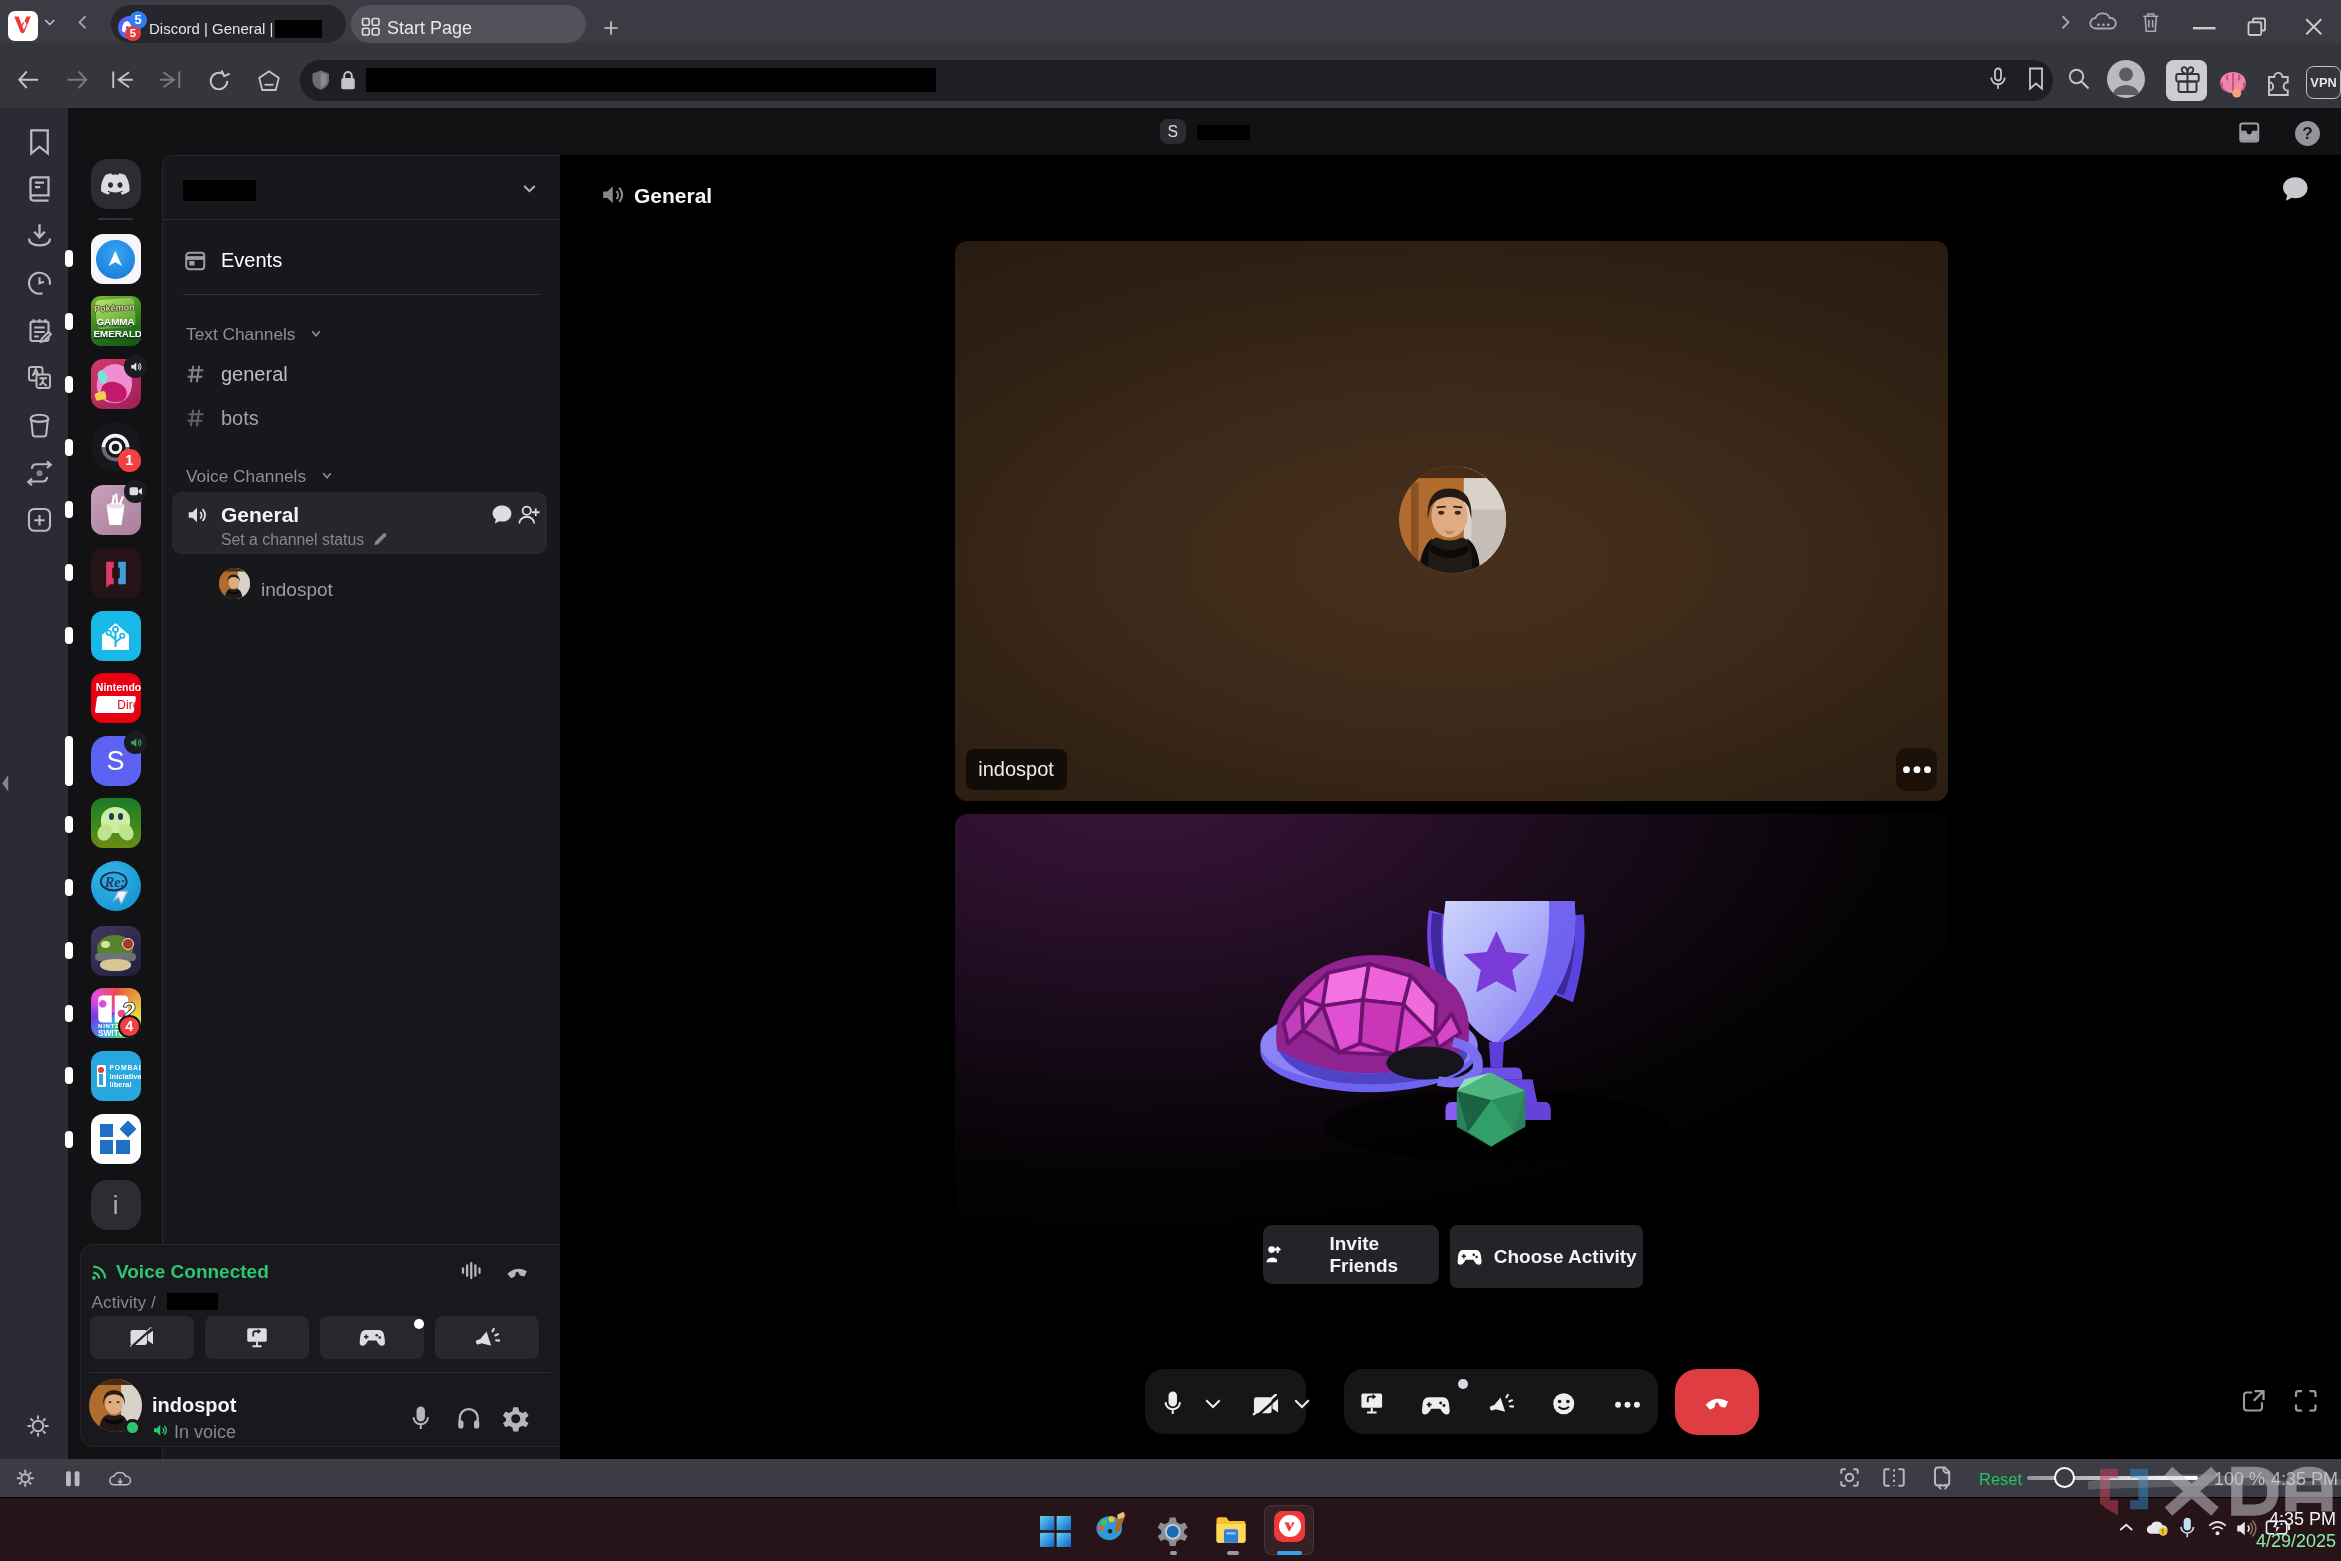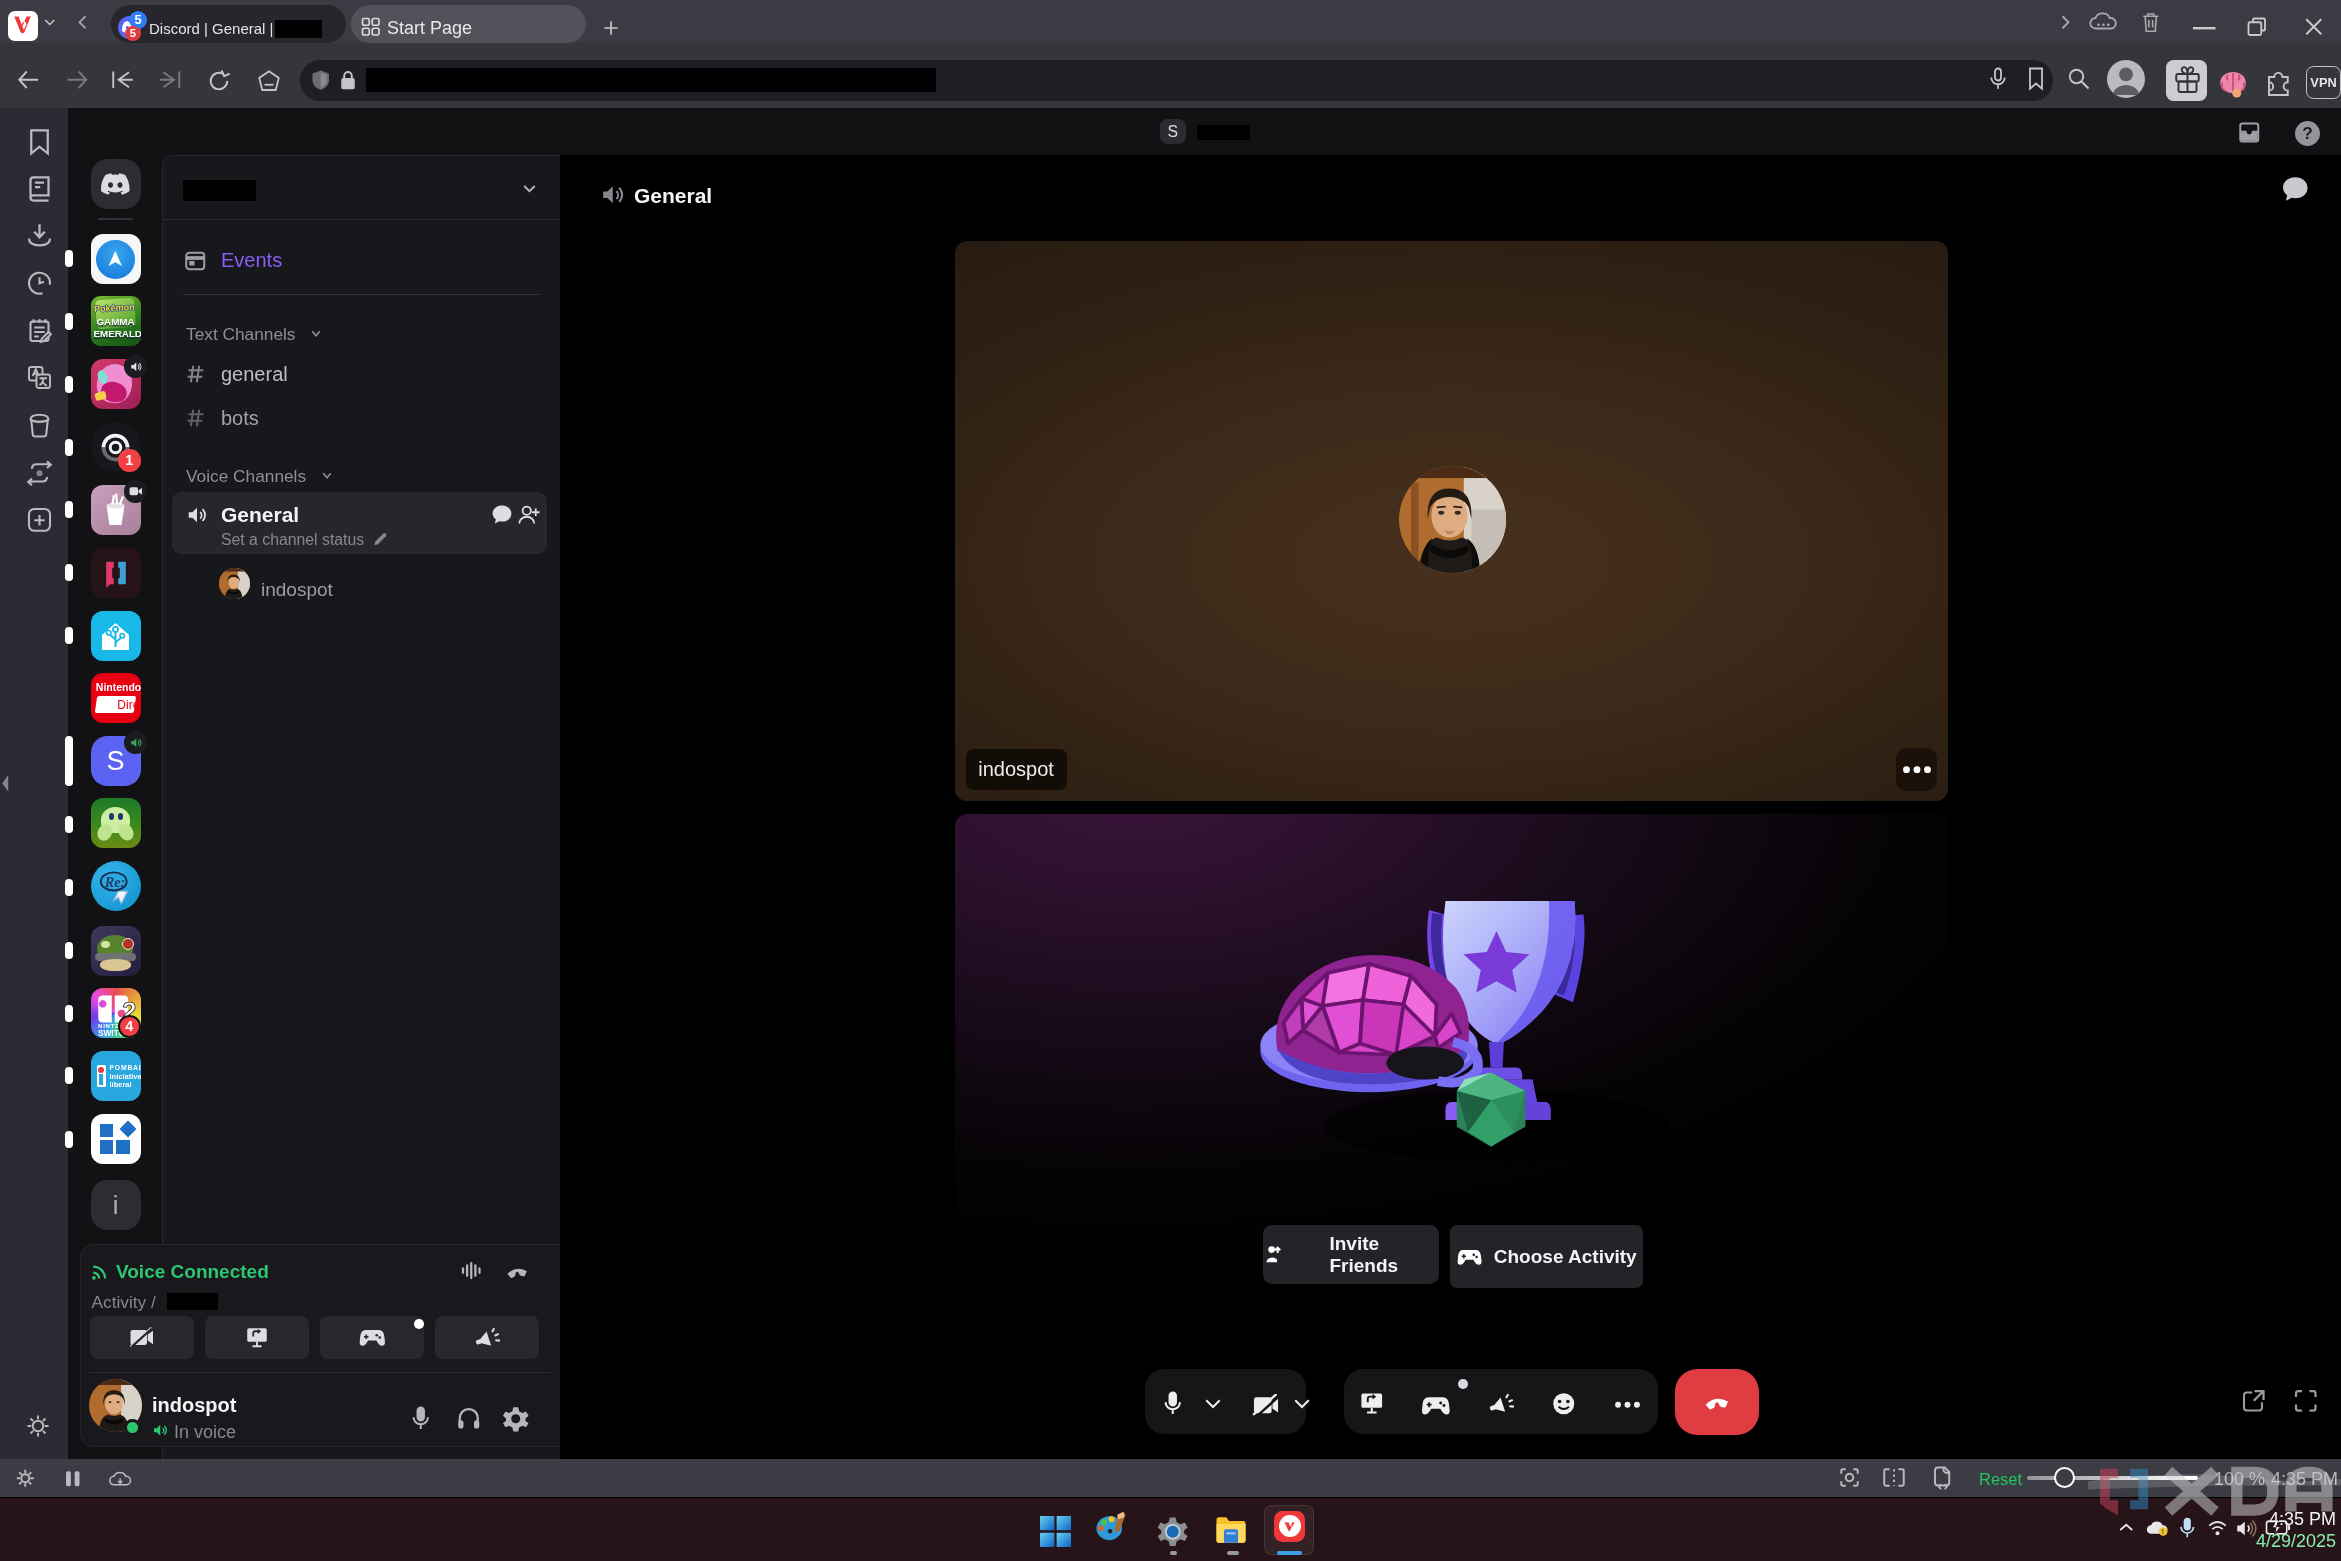--- a/index.html
+++ b/index.html
@@ -408,21 +408,21 @@
         <path d="M3 4 L10 11 L17 4" stroke="#b9bac0" stroke-width="2.4" fill="none"></path>
       </svg>
     <div class="abs" style="left:0px;top:63px;width:398px;height:0.8px;background:#2a2b2f;"></div>
     <svg class="abs" style="left:21px;top:93px;" width="22.5" height="22.5" viewBox="0 0 30 30">
         <g fill="none" stroke="#9fa0a6" stroke-width="2.6">
           <rect x="3" y="5" width="24" height="22" rx="4"></rect>
           <path d="M3 12 H27" stroke-width="5"></path>
         </g>
         <rect x="7" y="16" width="7" height="6" fill="#9fa0a6"></rect>
       </svg>
-    <div class="abs txt" style="left:58px;top:93px;color:#8b5cf6;font-size:20px;line-height:22.5px;">Events</div>
+    <div class="abs txt" style="left:58px;top:93px;color:#ffffff;font-size:20px;line-height:22.5px;">Events</div>
     <div class="abs" style="left:19.5px;top:138px;width:357px;height:0.8px;background:#33343a;"></div>
     <div class="abs txt" style="left:23px;top:168px;color:#8e8f94;font-size:17.3px;">Text Channels</div>
     <svg class="abs" style="left:147px;top:173px;" width="12" height="9.8" viewBox="0 0 16 13">
         <path d="M3 3 L8 9 L13 3" stroke="#8e8f94" stroke-width="2.2" fill="none"></path>
       </svg>
     <svg class="abs" style="left:21px;top:207px;" width="22" height="22" viewBox="0 0 24 24">
         <path d="M5 8 H21 M4 15 H20 M10 3 L7.5 21 M16.5 3 L14 21" stroke="#82838a" stroke-width="2.2" fill="none"></path>
       </svg>
     <div class="abs txt" style="left:58px;top:207px;color:#bcbdc2;font-size:20px;line-height:22px;">general</div>
     <svg class="abs" style="left:21px;top:251px;" width="22" height="22" viewBox="0 0 24 24">

